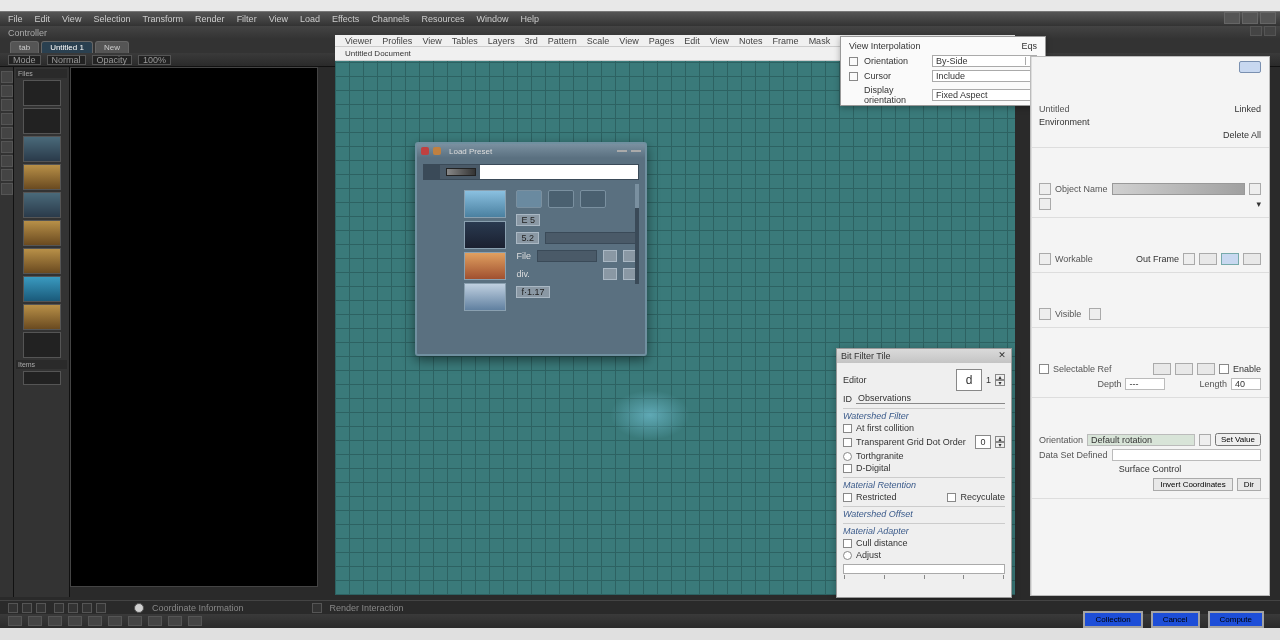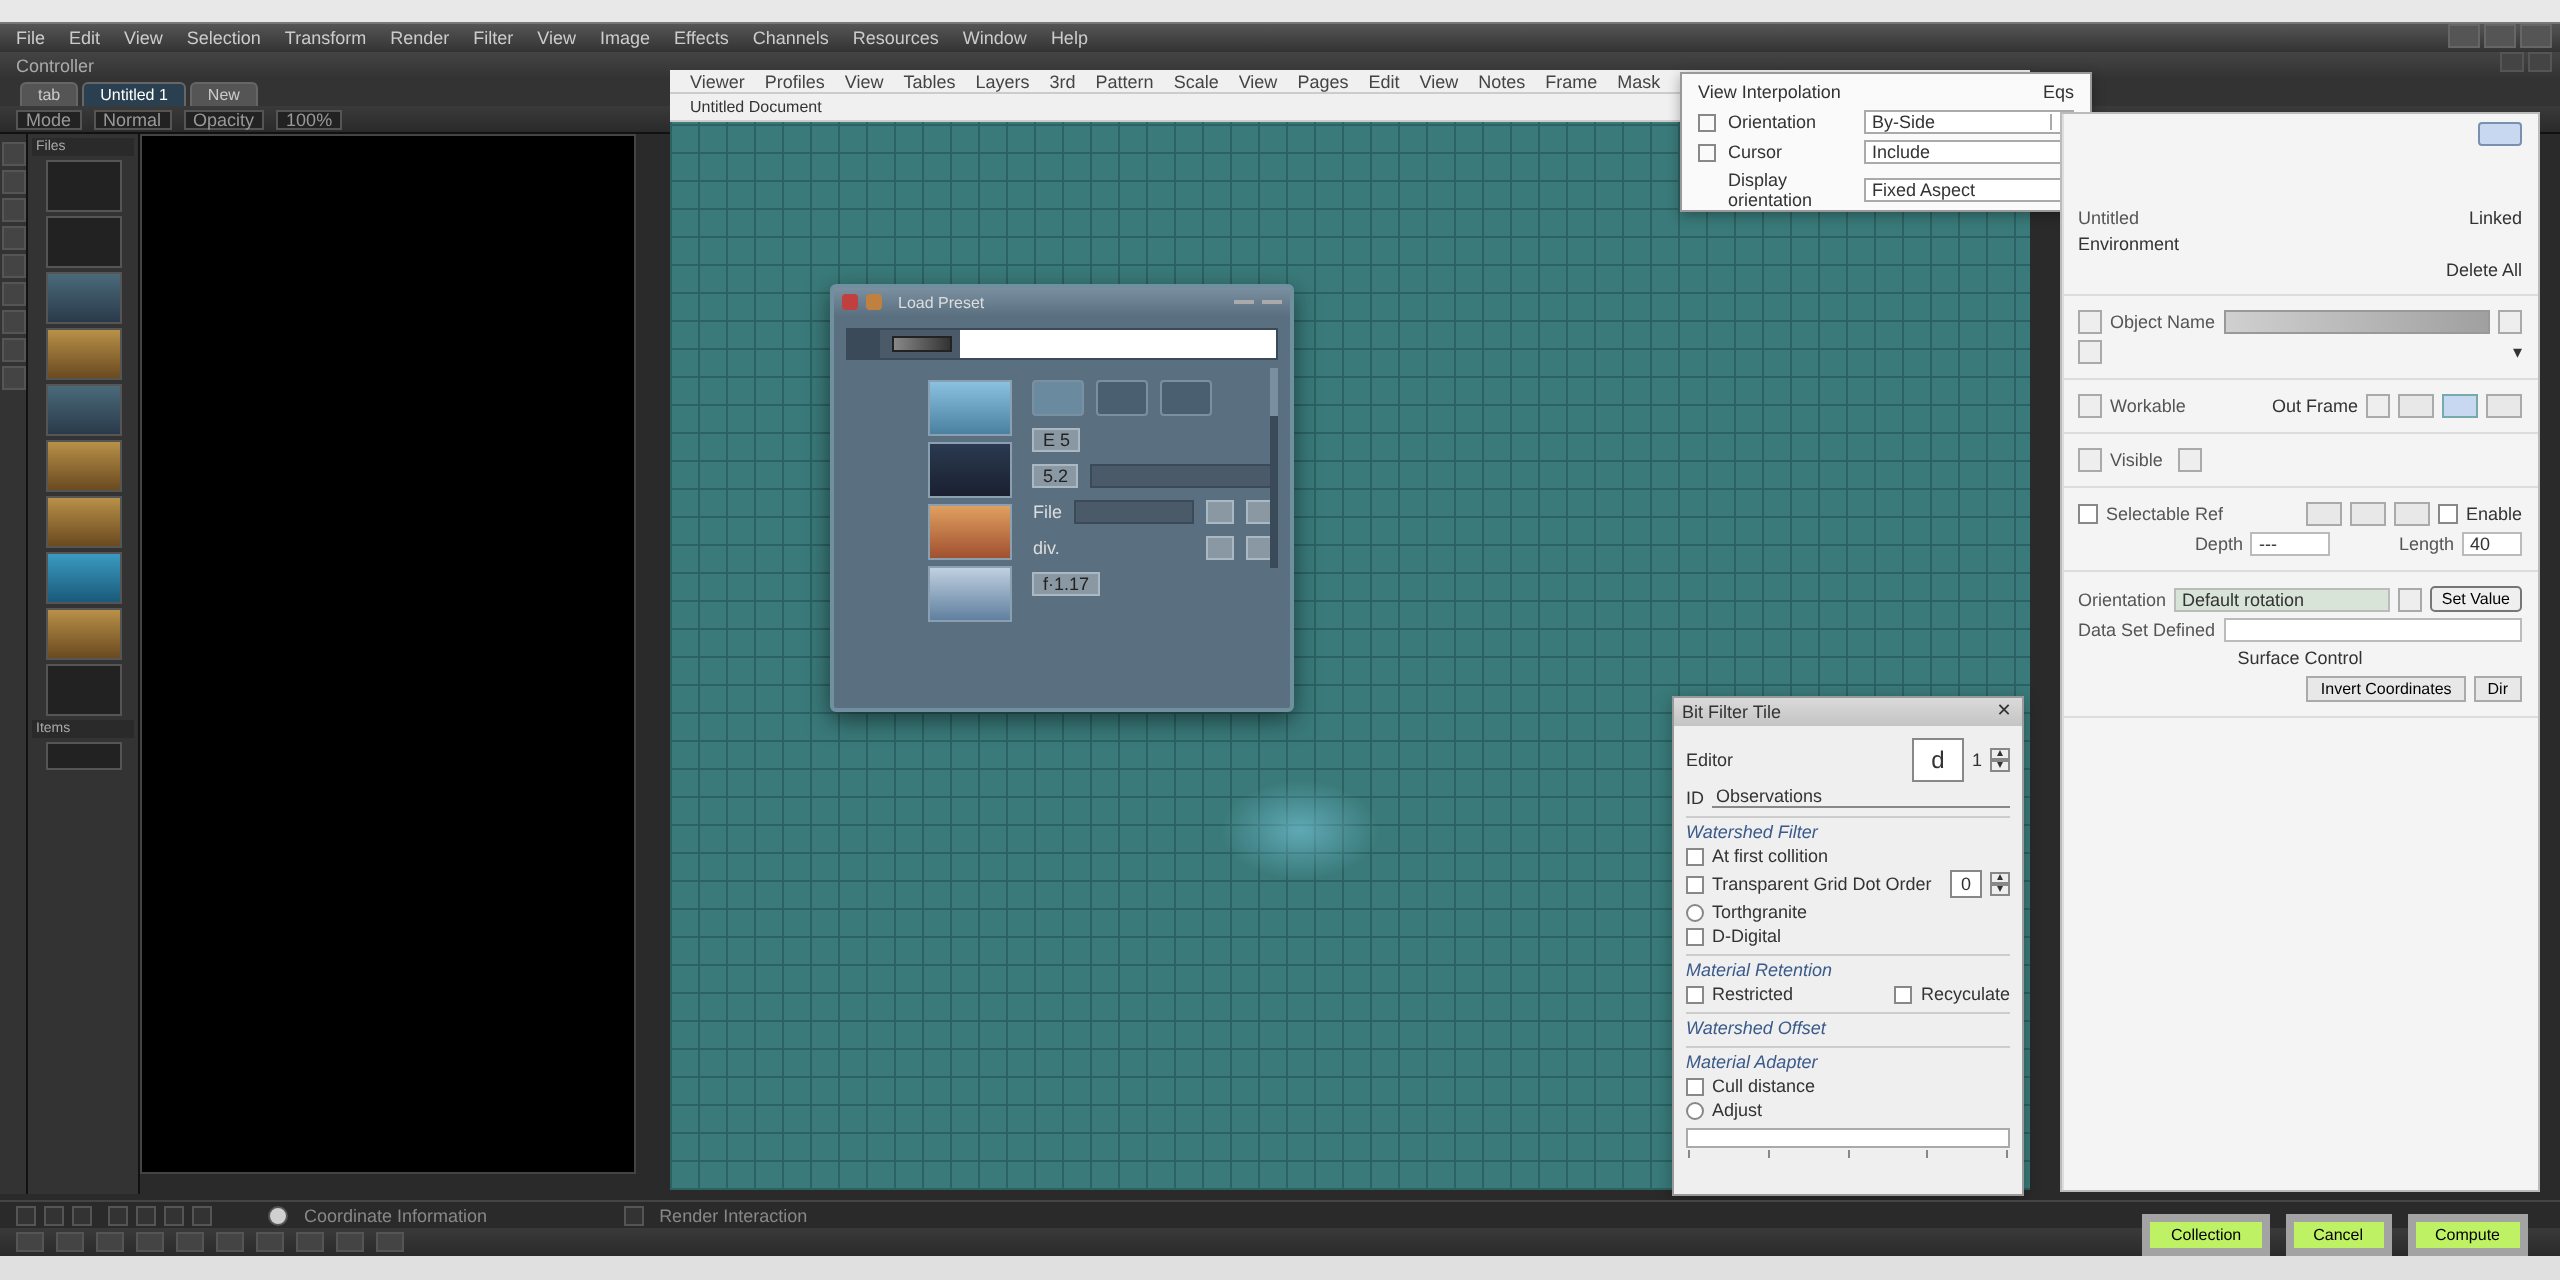--- a/index.html
+++ b/index.html
@@ -75,21 +75,21 @@
 .dropdown { position:absolute; left:840px; top:36px; width:206px; height:70px; background:#fafafa; border:1px solid #999; box-shadow:0 2px 6px rgba(0,0,0,.3); padding:4px 8px; }
 .dropdown .hdr { display:flex; gap:8px; color:#333; font-size:8px; margin-bottom:4px; }
 .dropdown .row { display:flex; align-items:center; gap:6px; margin:3px 0; font-size:8px; color:#333; }
 .dropdown .row .lbl { width:62px; }
 .dropdown .row .fld { flex:1; height:12px; background:#fff; border:1px solid #aaa; padding:0 3px; display:flex; align-items:center; overflow:hidden; }
 .dropdown .row .dd { width:8px; height:8px; border-left:1px solid #aaa; margin-left:auto; }
 
 
 .rightpanel { position:absolute; right:10px; top:56px; width:240px; height:540px; background:#f4f4f4; border:1px solid #bbb; box-shadow:inset 1px 0 0 #ddd; }
 .rightpanel .pill { position:absolute; right:8px; top:4px; width:22px; height:12px; background:#c8d8f0; border:1px solid #7a90b0; border-radius:2px; }
-.rightpanel .sec { padding:4px 8px; border-bottom:1px solid #ddd; }
+.rightpanel .sec { padding:4px 8px; border-bottom:1px solid #ddd;margin-top:28px; }
 .rightpanel .rowp { display:flex; align-items:center; gap:4px; margin:3px 0; color:#333; font-size:8px; }
 .rightpanel .rowp .lbl { color:#555; }
 .rightpanel .rowp .fld { background:#fff; border:1px solid #bbb; height:12px; padding:0 3px; display:flex; align-items:center; }
 .rightpanel .rowp .gfld { background:linear-gradient(90deg,#d0d0d0,#a0a0a0); border:1px solid #999; height:12px; flex:1; }
 .rightpanel .rowp .chk { width:10px; height:10px; border:1px solid #888; background:#fff; }
 .rightpanel .rowp .ico { width:12px; height:12px; border:1px solid #aaa; background:#eee; }
 .rightpanel .btns { display:flex; gap:4px; }
 .rightpanel .btns .b { width:18px; height:12px; border:1px solid #aaa; background:#e8e8e8; }
 .rightpanel .btns .b.sel { background:#c8d8f0; border-color:#7aa; }
 .rightpanel .act { margin-top:4px; }
@@ -119,42 +119,42 @@
 
 .status { position:absolute; left:0; bottom:26px; right:0; height:14px; background:#2a2a2a; border-top:1px solid #444; display:flex; align-items:center; gap:8px; padding:0 8px; color:#888; font-size:8px; }
 .status .seg { display:flex; gap:4px; align-items:center; }
 .status .sqr { width:10px; height:10px; border:1px solid #555; background:#333; }
 .bottombar2 { position:absolute; left:0; bottom:12px; right:0; height:14px; background:linear-gradient(#3a3a3a,#2a2a2a); display:flex; align-items:center; gap:6px; padding:0 8px; }
 .bottombar2 .b { width:14px; height:10px; background:#444; border:1px solid #555; }
 .bottombar3 { position:absolute; left:0; bottom:0; right:0; height:12px; background:#e0e0e0; }
 
 
 .rightactions { position:absolute; right:16px; bottom:12px; display:flex; gap:8px; }
-.rightactions button { font-size:8px; padding:2px 10px; background:#bef264; border:4px solid #a3a3a3; }
+.rightactions button { font-size:8px; padding:2px 10px; background:#1d4ed8; border:2px solid #a3a3a3; }
 
 
 .winbtns { position:absolute; right:4px; top:12px; display:flex; gap:2px; }
 .winbtns div { width:16px; height:12px; background:#555; border:1px solid #666; }
 .winbtns2 { position:absolute; right:4px; top:26px; display:flex; gap:2px; }
 .winbtns2 div { width:12px; height:10px; background:#444; border:1px solid #555; }
 </style>
 </head>
 <body>
 
 <div class="topbar"></div>
 <div class="menubar">
   <span>File</span>
   <span>Edit</span>
   <span>View</span>
   <span>Selection</span>
   <span>Transform</span>
   <span>Render</span>
   <span>Filter</span>
   <span>View</span>
-  <span>Image</span>
+  <span>Load</span>
   <span>Effects</span>
   <span>Channels</span>
   <span>Resources</span>
   <span>Window</span>
   <span>Help</span>
 </div>
 <div class="winbtns">
     <div></div>
     <div></div>
     <div></div>

